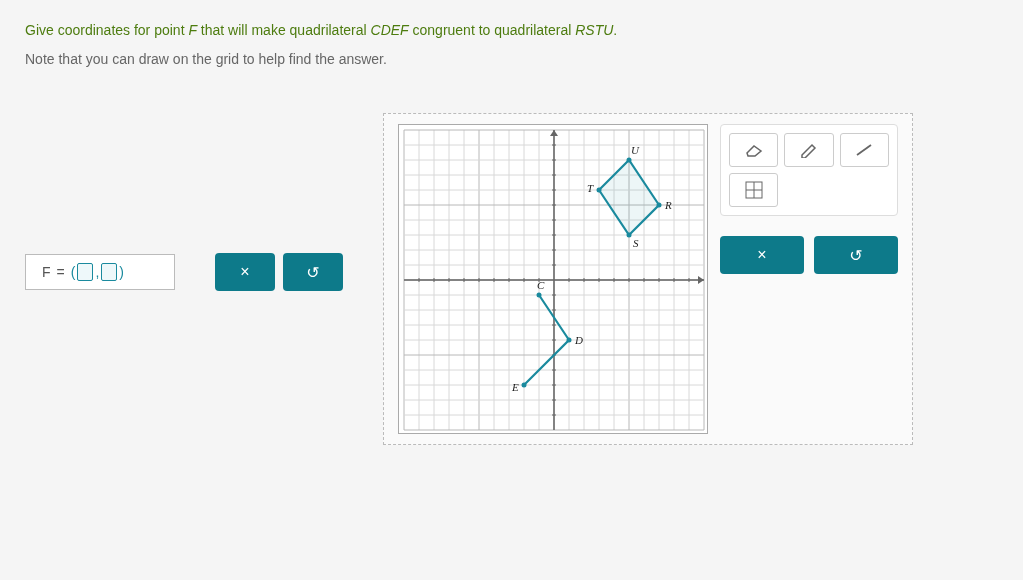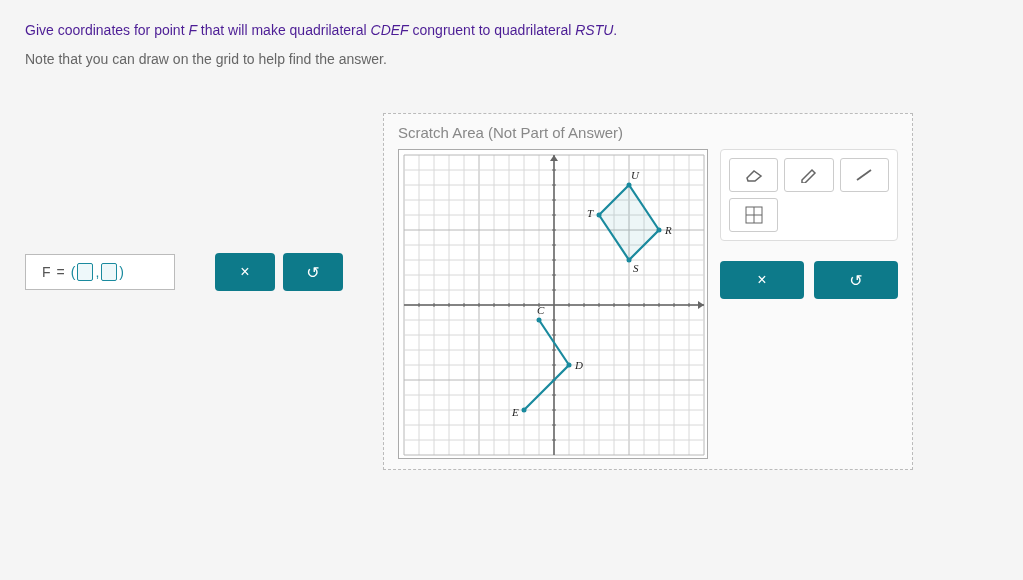--- a/index.html
+++ b/index.html
@@ -4,21 +4,21 @@
 <style>
 * { box-sizing: border-box; margin: 0; padding: 0; }
 body {
   font-family: Arial, sans-serif;
   background: #f5f5f5;
   width: 1023px;
   height: 580px;
   padding: 20px 25px;
   color: #555; font-size: 14px;
 }
-.question { margin-bottom: 10px; line-height: 1.5; color:#4c1d95; font-style: normal;}
+.question { margin-bottom: 10px; line-height: 1.5; color:#4d7c0f; font-style: normal;}
 .question .math { font-style: italic; }
 .note { margin-bottom: 46px; color:#666;}
 .content-row { display: flex; gap: 40px; align-items: flex-start; }
 .left-col { display: flex; gap: 40px; align-items: center; margin-top: 140px;}
 .answer-box {
   border: 1px solid #bbb; background: #fff; padding: 8px 16px;
   font-size: 14px; display: flex; align-items: center; gap: 6px;
   min-width: 150px;
 }
 .paren-input {
@@ -81,21 +81,20 @@
         (<span class="field-box"></span><span>,</span><span class="field-box"></span>)
       </span>
     </div>
     <div class="btn-group">
       <button class="btn">×</button>
       <button class="btn">↺</button>
     </div>
   </div>
 
   <div class="right-panel">
-    <div class="scratch-title">Scratch Area (Not Part of Answer)</div>
     <div class="scratch-body">
       <div class="grid-box">
         <svg id="grid-svg" width="310" height="310" viewBox="0 0 310 310">
             <line class="gridline-major" x1="5" y1="305" x2="5" y2="5"></line>
             <line class="gridline" x1="20" y1="305" x2="20" y2="5"></line>
             <line class="gridline" x1="35" y1="305" x2="35" y2="5"></line>
             <line class="gridline" x1="50" y1="305" x2="50" y2="5"></line>
             <line class="gridline" x1="65" y1="305" x2="65" y2="5"></line>
             <line class="gridline-major" x1="80" y1="305" x2="80" y2="5"></line>
             <line class="gridline" x1="95" y1="305" x2="95" y2="5"></line>

